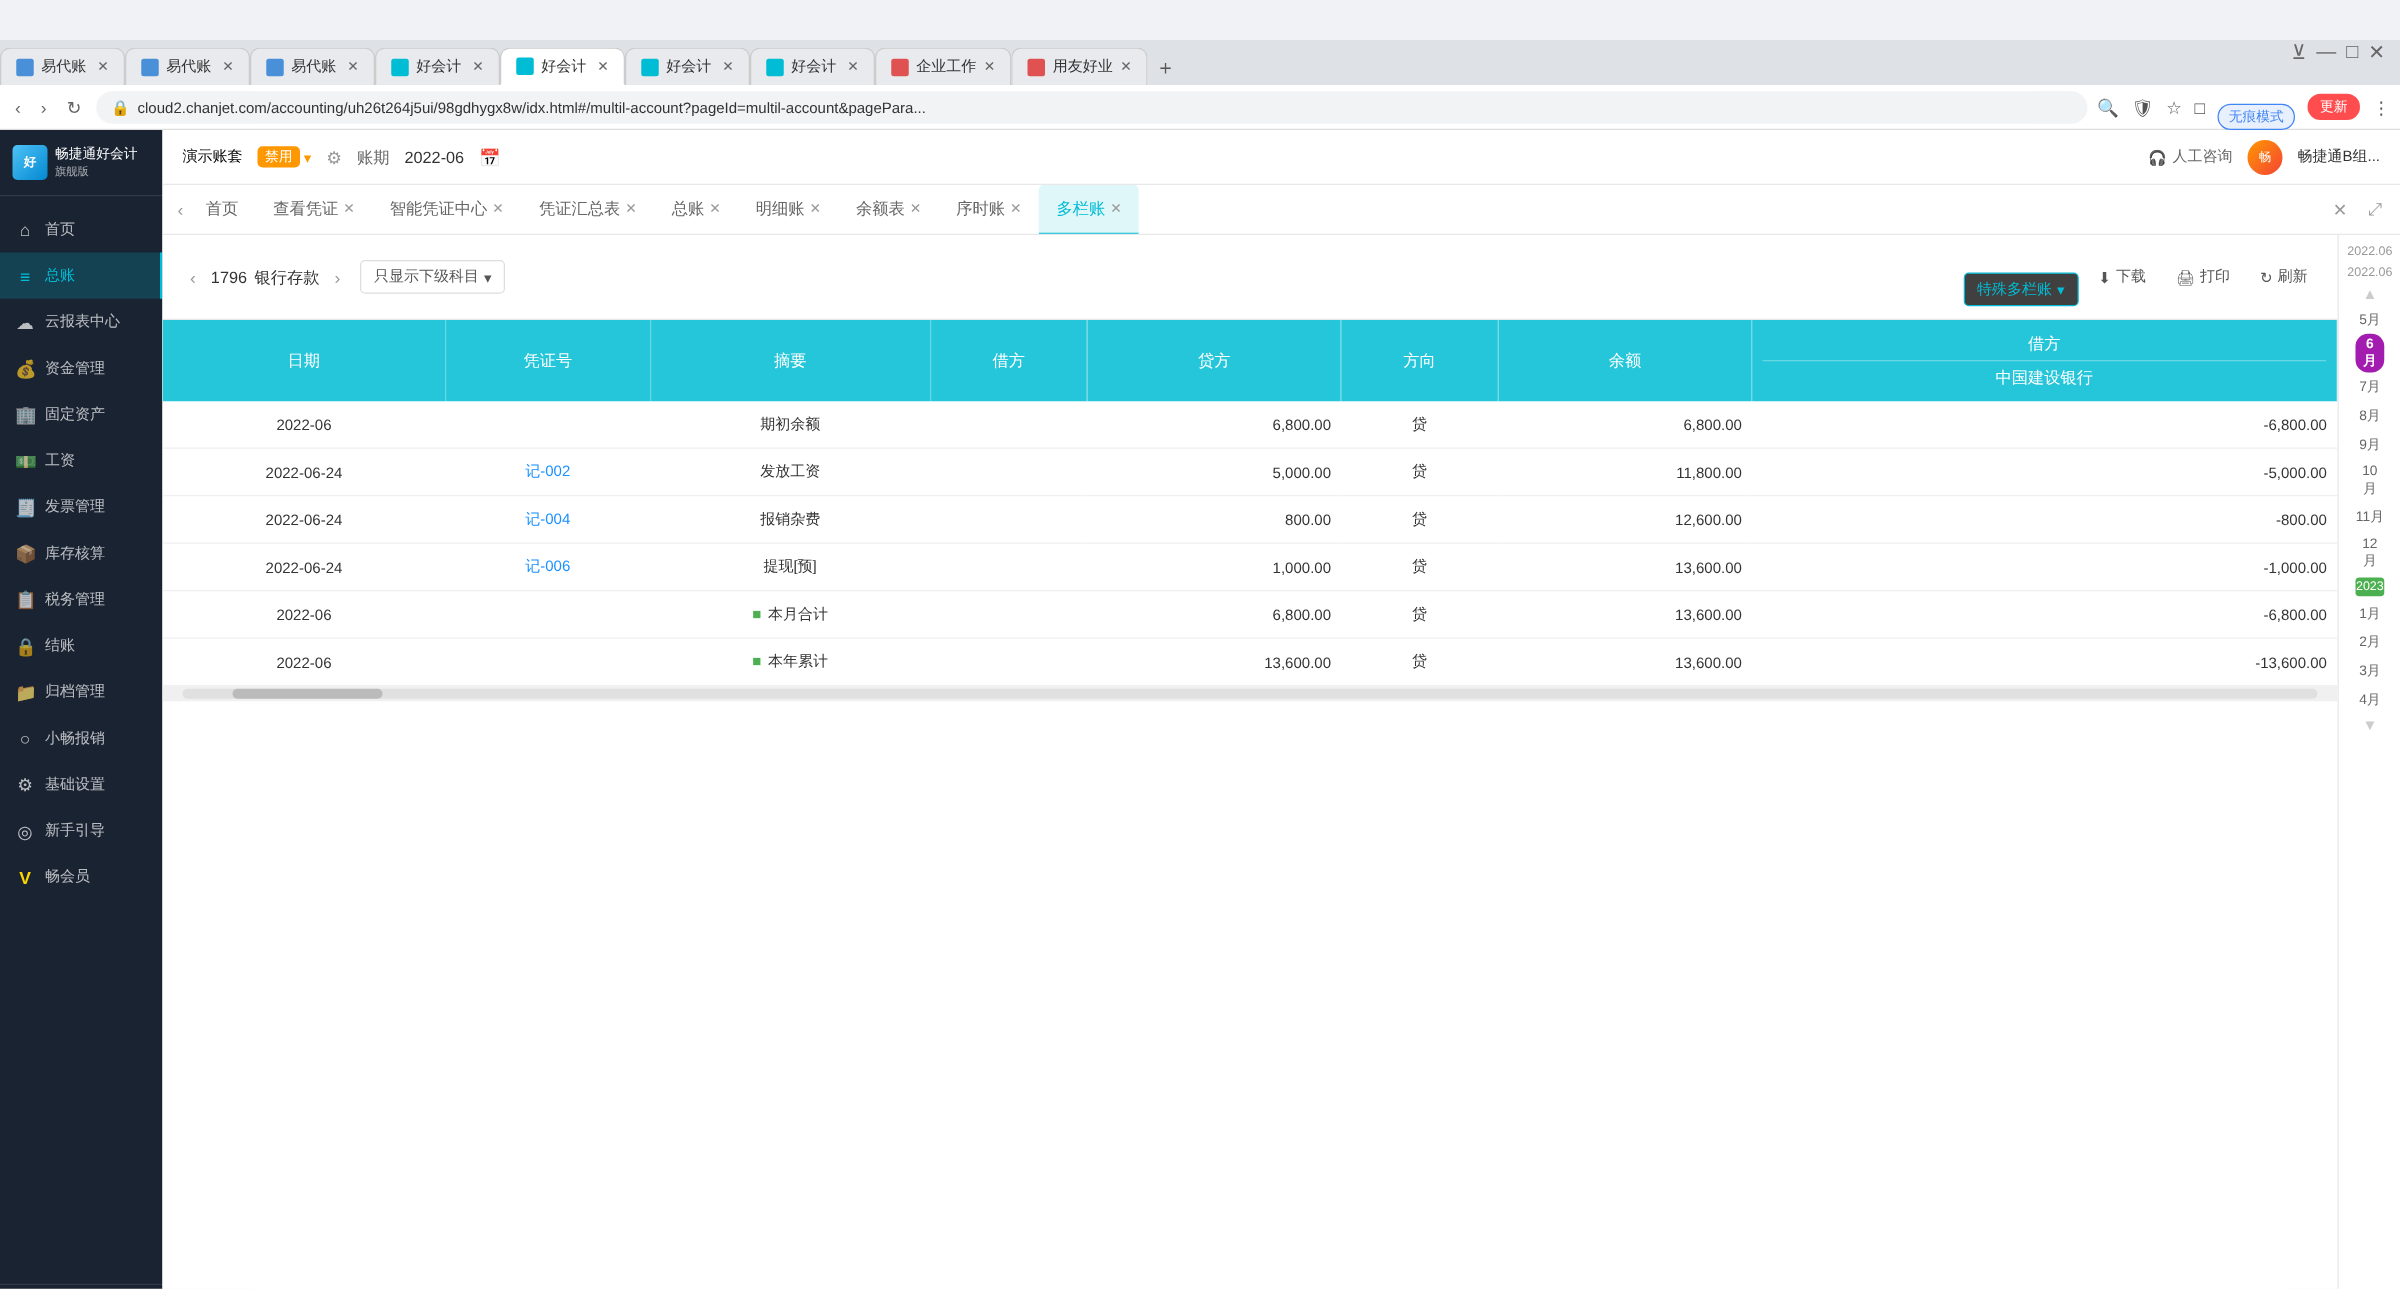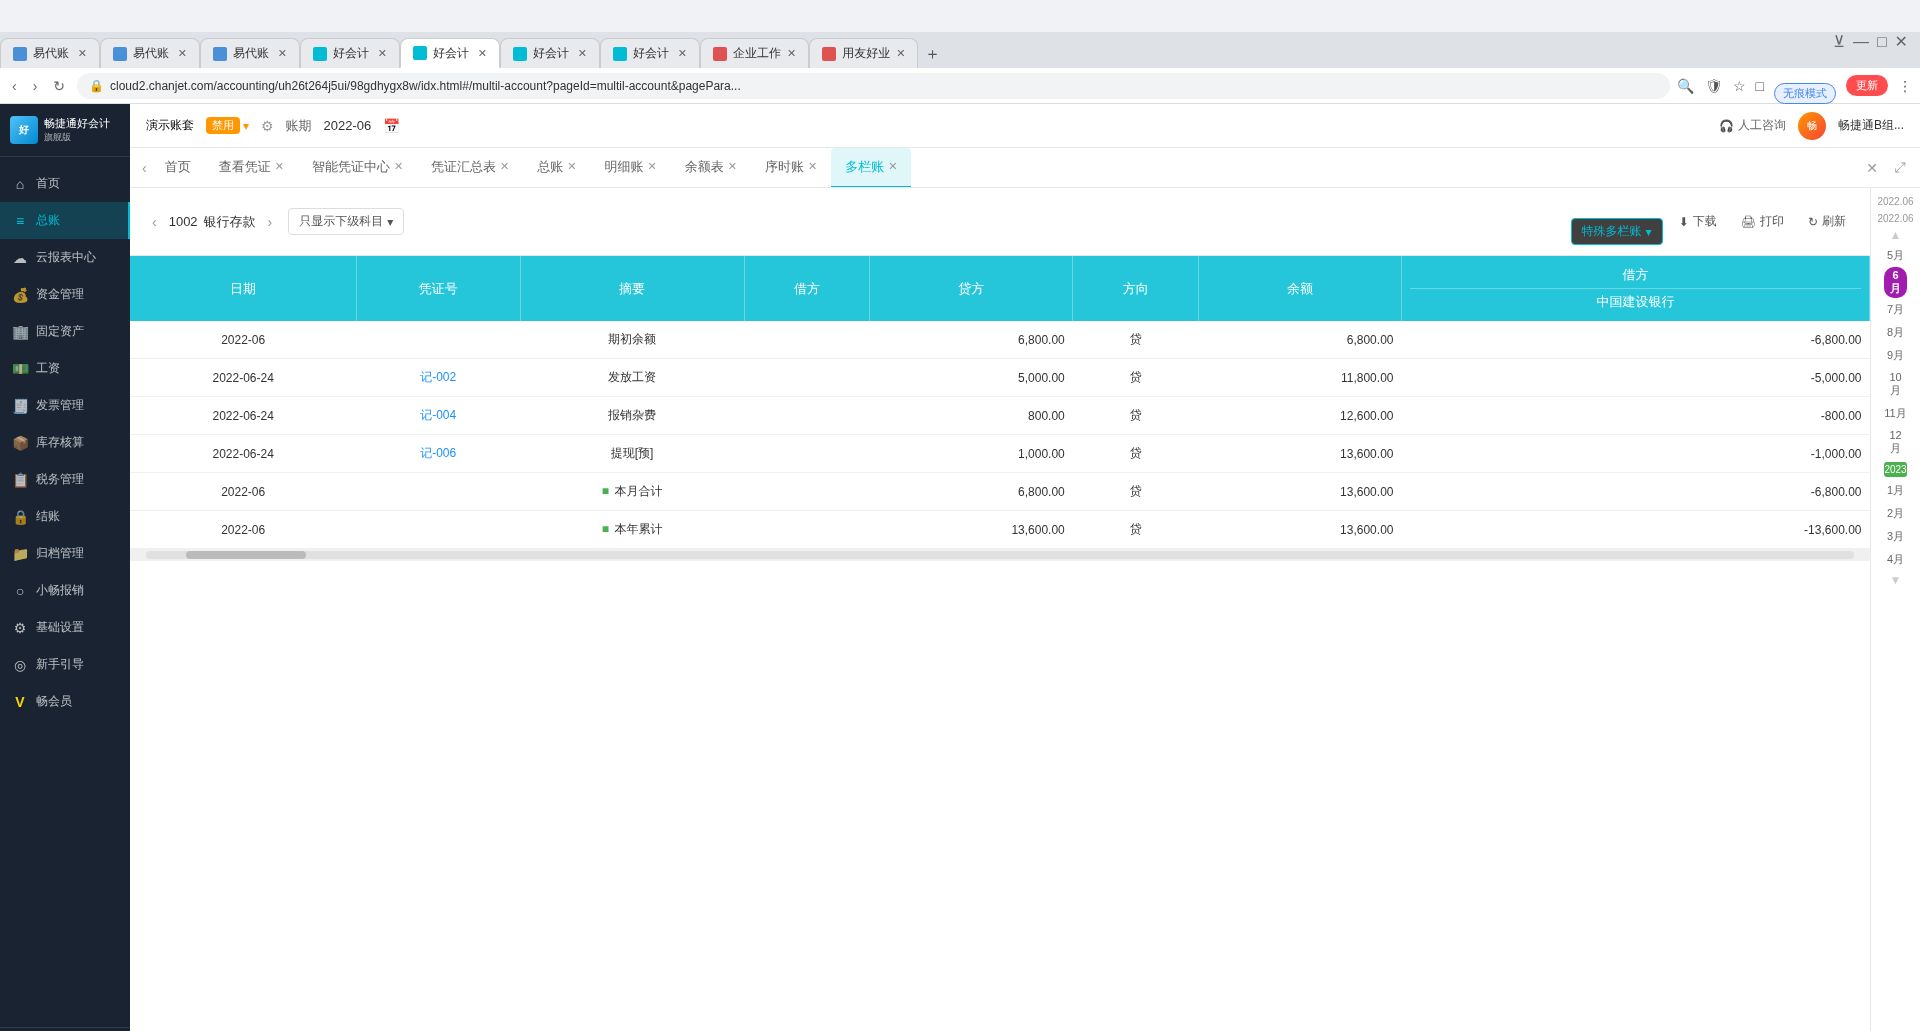--- a/index.html
+++ b/index.html
@@ -332,21 +332,21 @@
         <div class="expand-icon-btn">⤢</div>
       </div>
     </div>
 
     <div class="ledger-content">
       <div class="ledger-main">
 
         <div class="ledger-toolbar">
           <div class="subject-nav">
             <span class="nav-arrow-btn">‹</span>
-            <span class="subject-code">1002</span>
+            <span class="subject-code">1796</span>
             <span class="subject-name">银行存款</span>
             <span class="nav-arrow-btn">›</span>
           </div>
           <button class="show-sub-btn">
             <span>只显示下级科目</span>
             <span>▾</span>
           </button>
           <div class="toolbar-right">
             <button class="multi-col-btn">
               <span>特殊多栏账</span>

